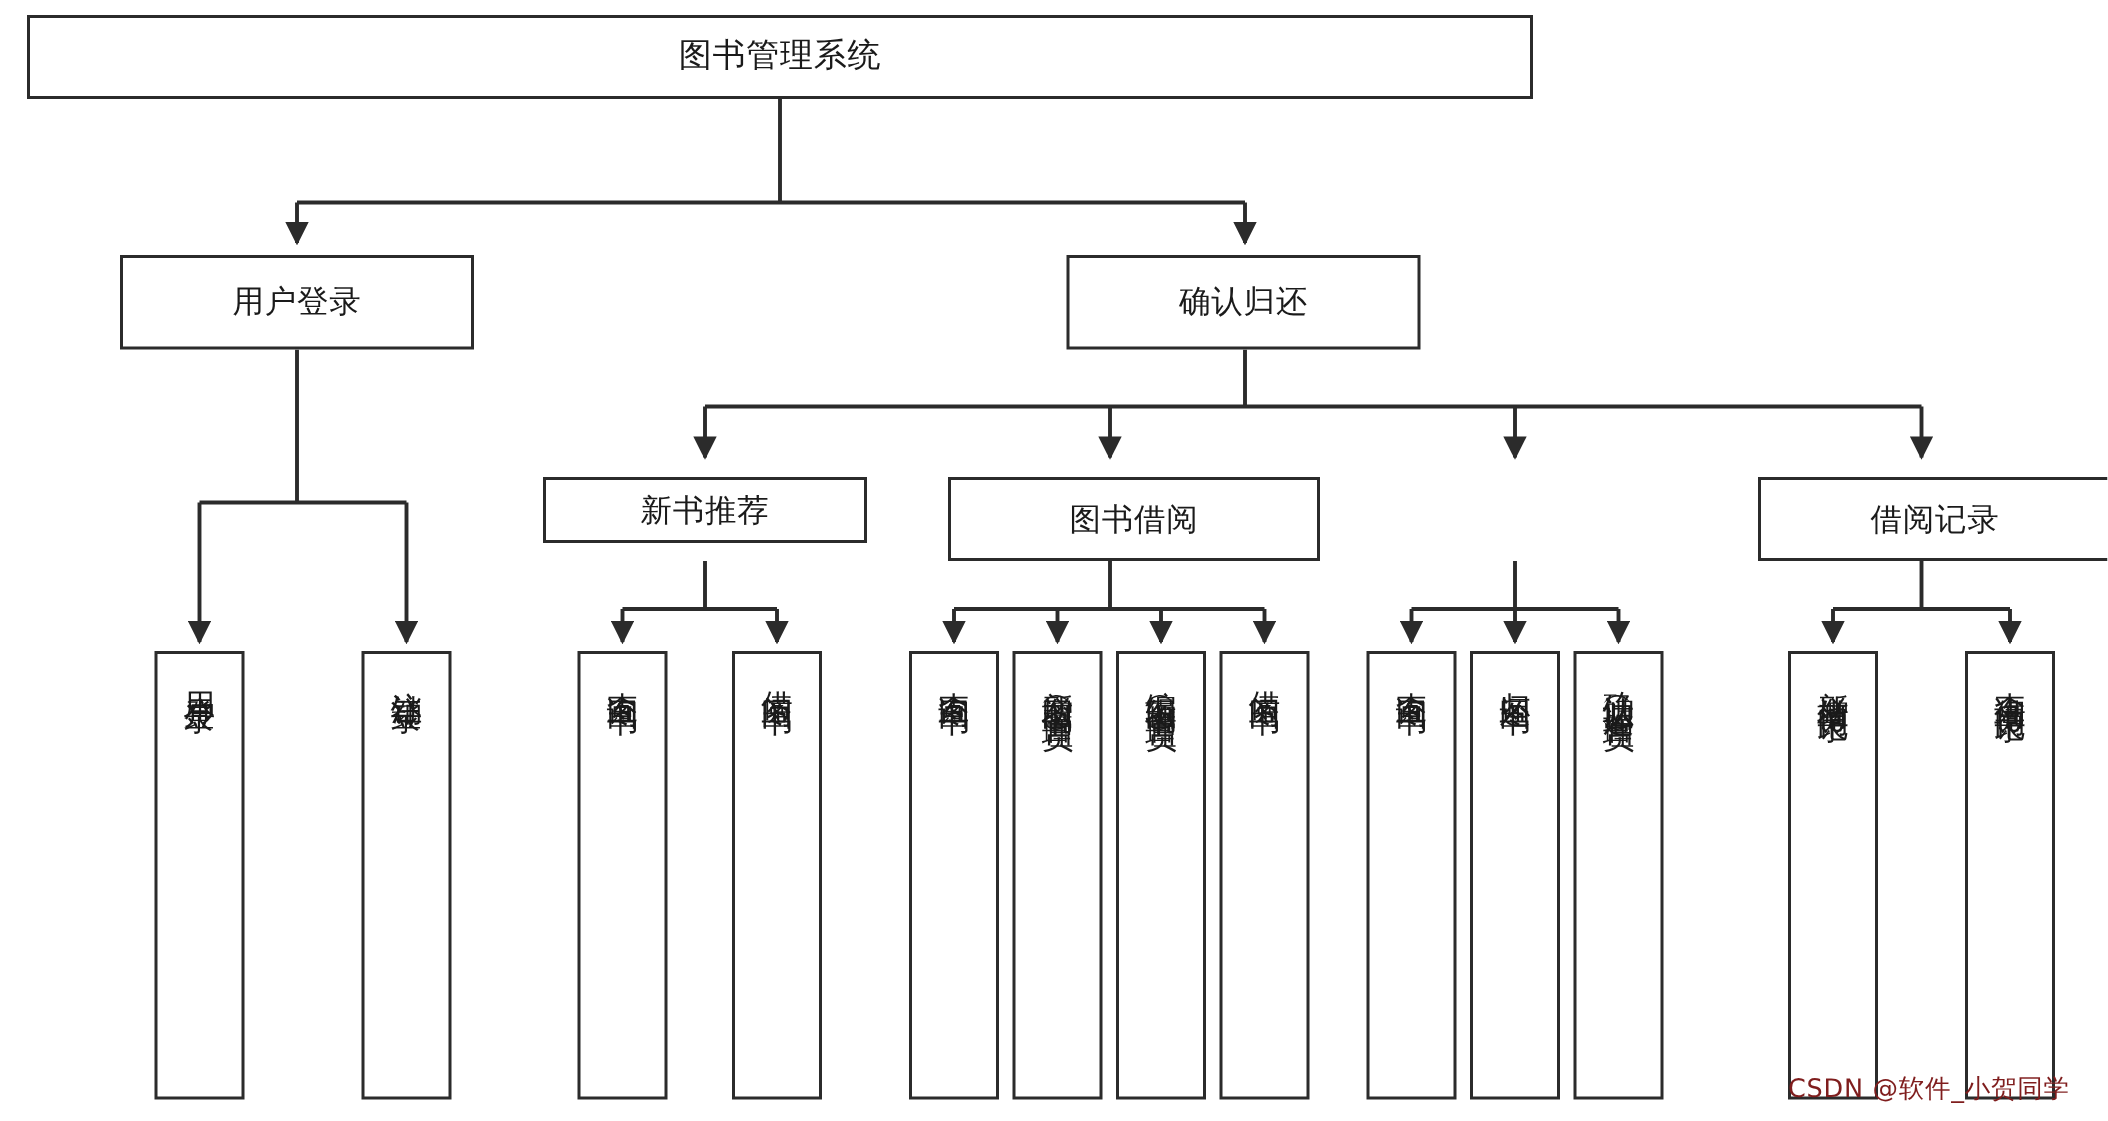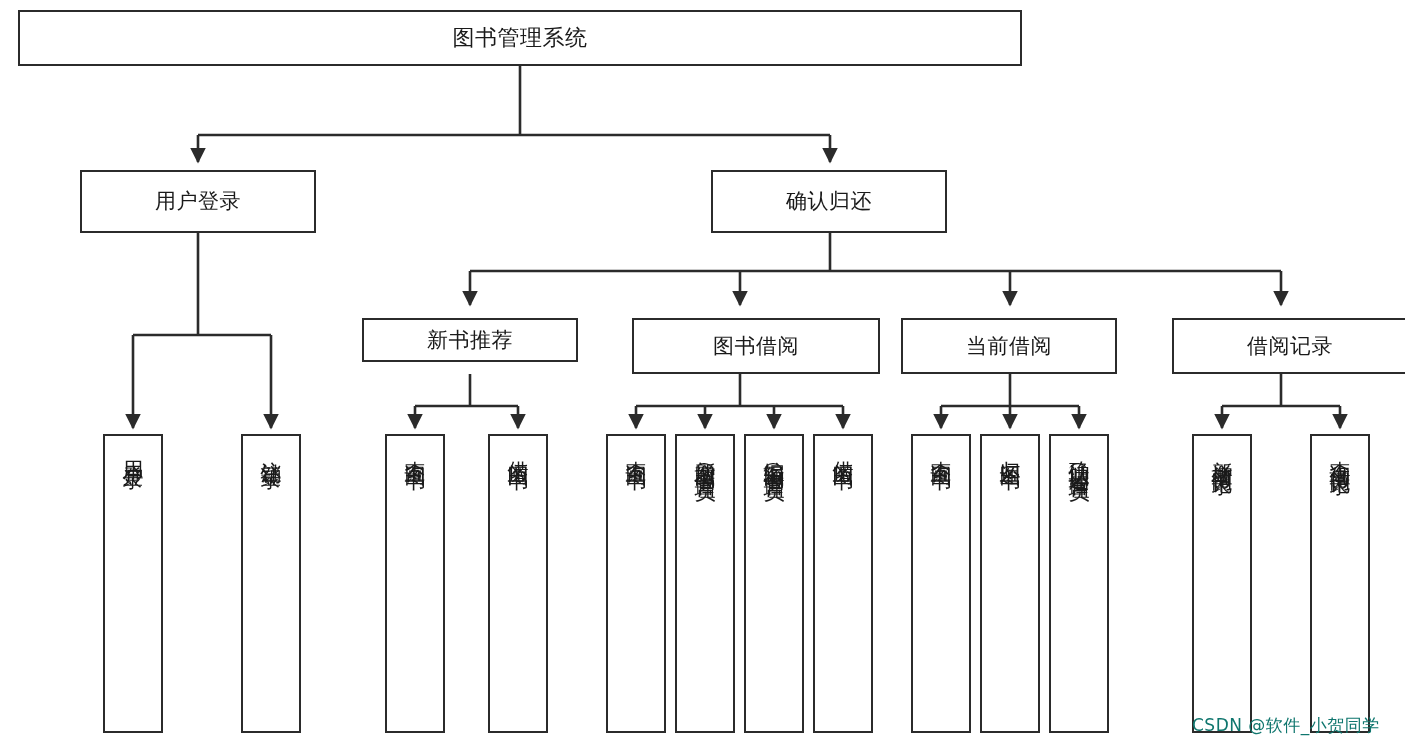--- a/index.html
+++ b/index.html
@@ -53,21 +53,21 @@
     writing-mode: vertical-rl;
     text-orientation: upright;
     font-size: 21px;
     line-height: 1.05;
     letter-spacing: 3px;
     margin: 0 auto;
   }
   .node.root .label { font-size: 22px; }
   .watermark {
     position: absolute;
-    color: #0f766e;
+    color: #7f1d1d;
     font-size: 17px;
     white-space: nowrap;
     letter-spacing: 0.5px;
     pointer-events: none;
   }
 </style>
 </head>
 <body>
 
 <div id="diagram-root">
@@ -135,23 +135,20 @@
   </div>
 
   <div class="node horizontal" style="left:362px; top:318px; width:216px; height:44px;">
     <span class="label">新书推荐</span>
   </div>
 
   <div class="node horizontal" style="left:632px; top:318px; width:248px; height:56px;">
     <span class="label">图书借阅</span>
   </div>
 
-  <div class="node horizontal" style="left:901px; top:318px; width:216px; height:56px;">
-    <span class="label">当前借阅</span>
-  </div>
 
   <div class="node horizontal" style="left:1172px; top:318px; width:236px; height:56px;">
     <span class="label">借阅记录</span>
   </div>
 
   <div class="node vertical" style="left:103px; top:434px; width:60px; height:299px;">
     <span class="label">用户登录</span>
   </div>
 
   <div class="node vertical" style="left:241px; top:434px; width:60px; height:299px;">

